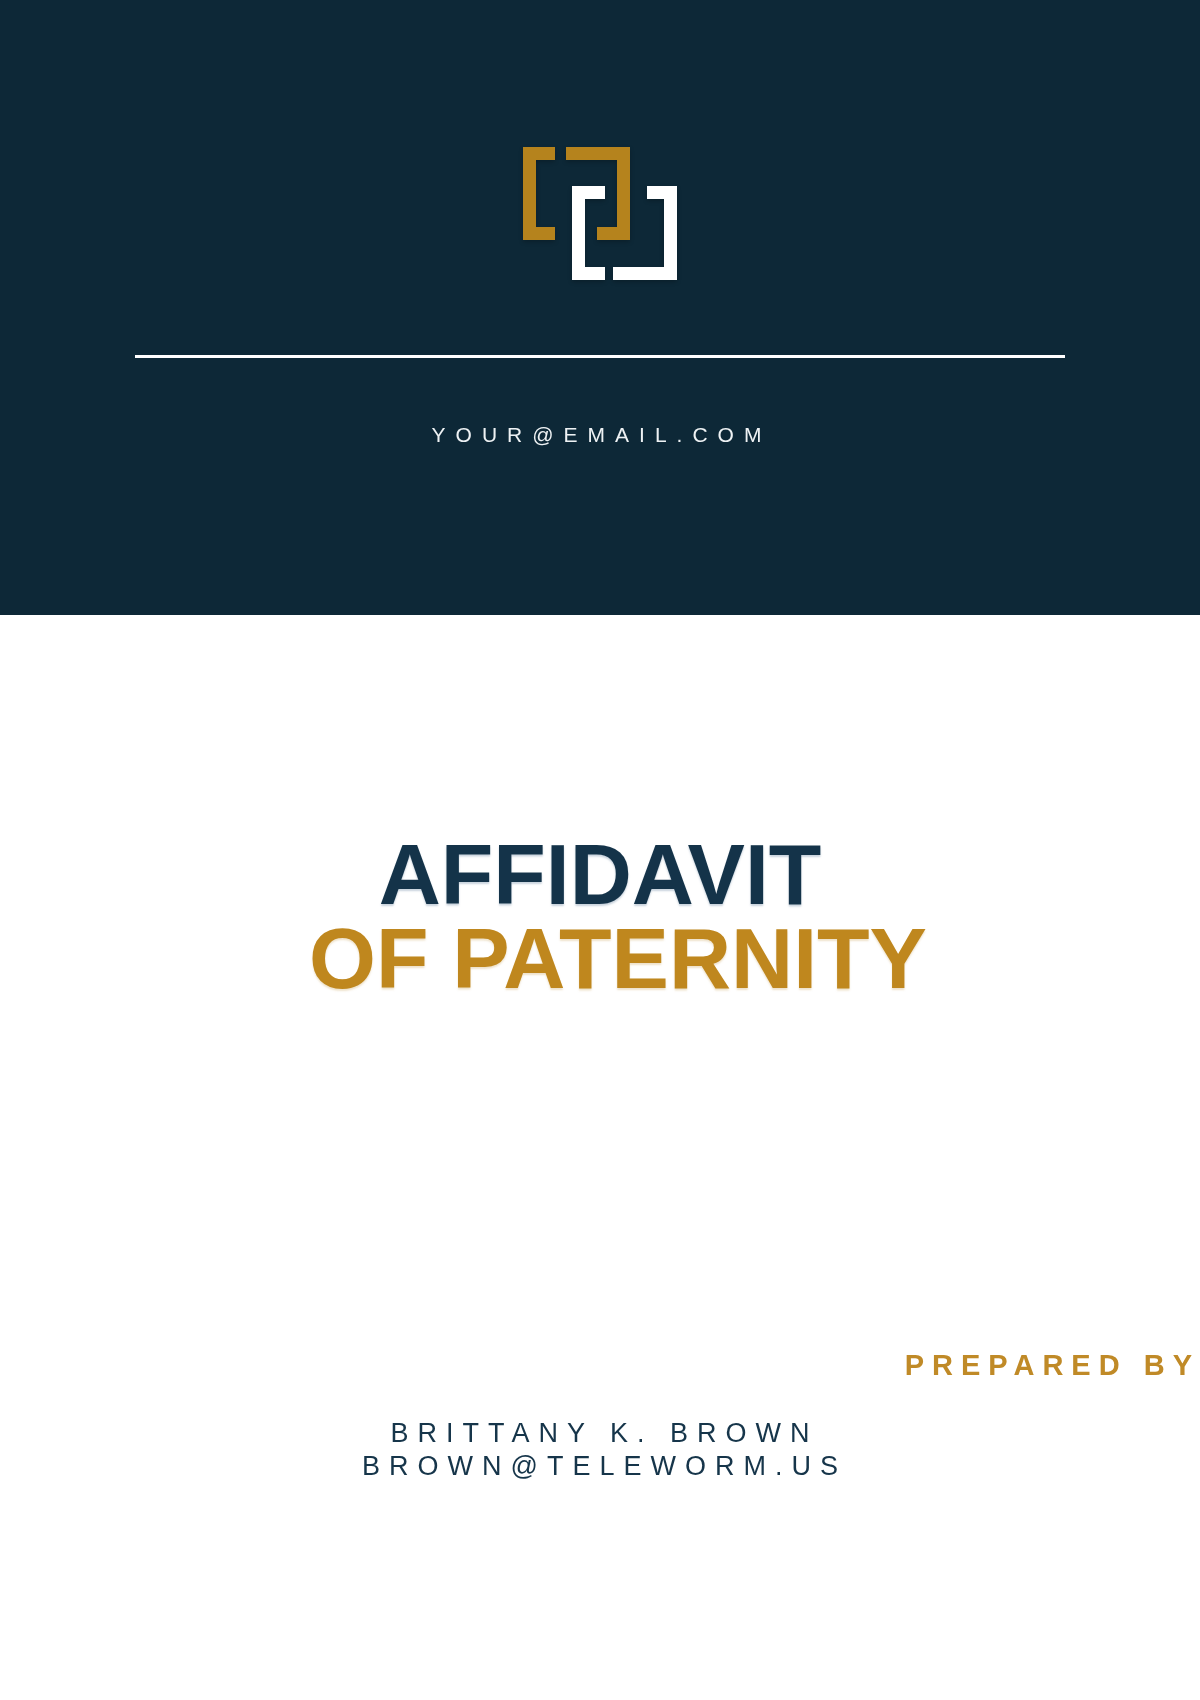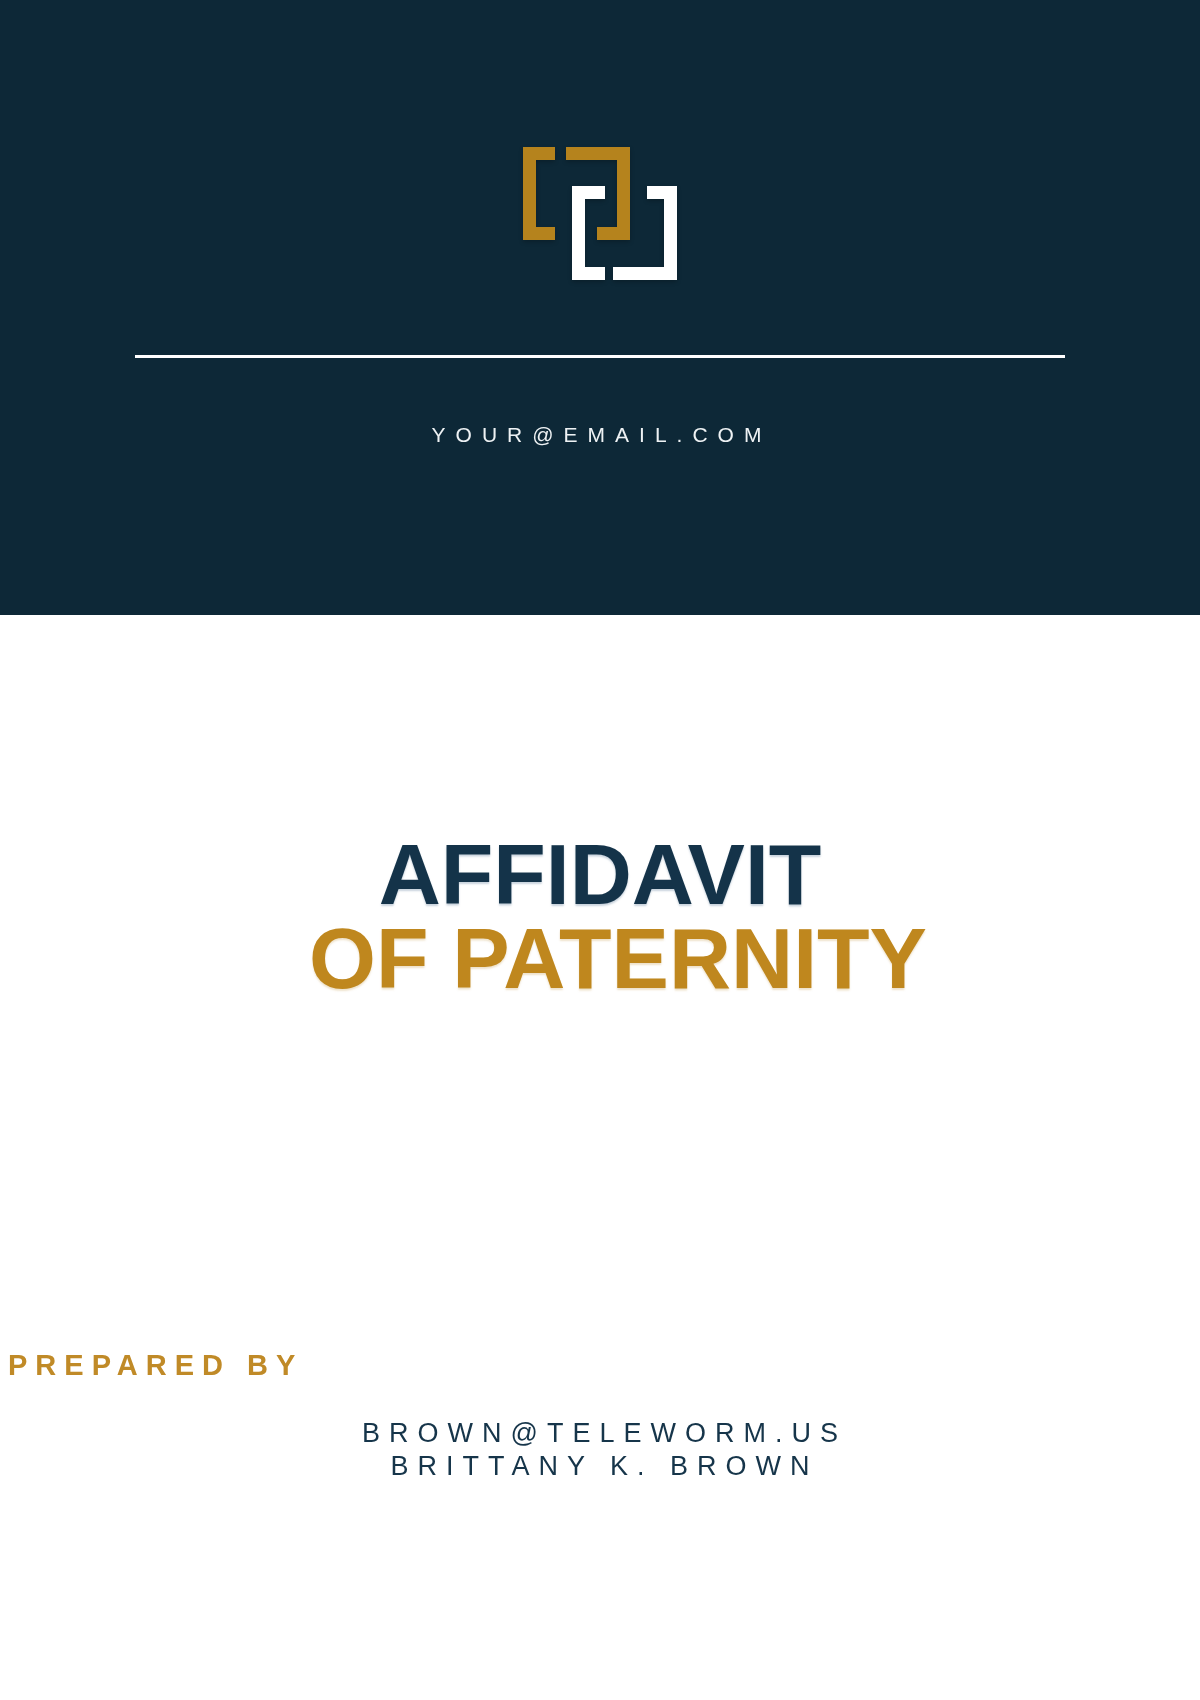--- a/index.html
+++ b/index.html
@@ -79,21 +79,21 @@
     text-shadow: 0 2px 2px rgba(205,172,105,0.35);
     margin-left: 36px;
   }
 
   
   .prepared-label {
     position: absolute;
     top: 1349px;
     left: 0;
     width: 1200px;
-    text-align: left;
+    text-align: right;
     color: var(--label-gold, #c08a27);
     font-size: 29px;
     font-weight: bold;
     letter-spacing: 8px;
     padding-left: 8px;
     box-sizing: border-box;
   }
   .preparer {
     position: absolute;
     top: 1417px;
@@ -148,19 +148,19 @@
   <main>
 
     <h1 class="title">
       <span class="t1">AFFIDAVIT</span>
       <span class="t2">OF PATERNITY</span>
     </h1>
 
     <div class="prepared-label">PREPARED BY</div>
 
     <div class="preparer">
+      <div>BRITTANY K. BROWN</div>
       <div>BROWN@TELEWORM.US</div>
-      <div>BRITTANY K. BROWN</div>
     </div>
 
   </main>
 
 </div>
 
 </body></html>

